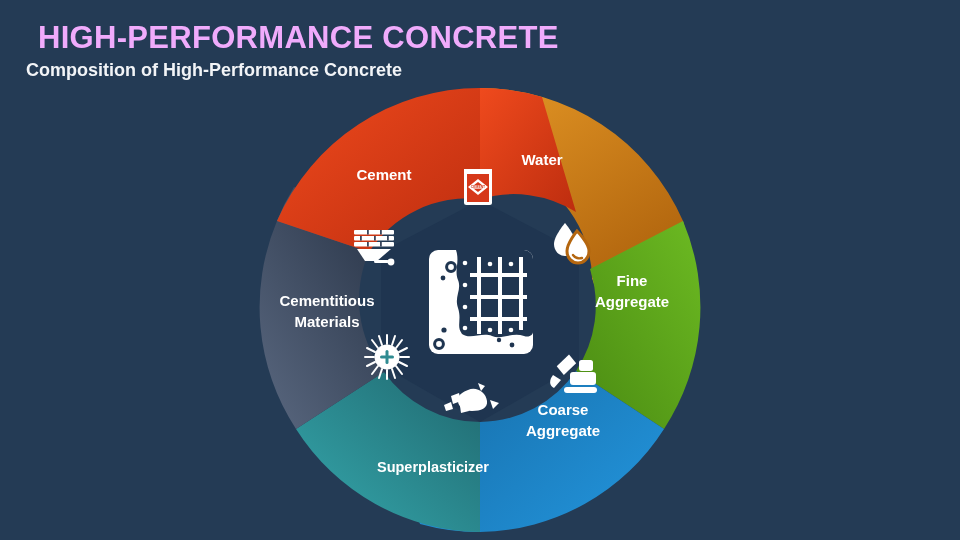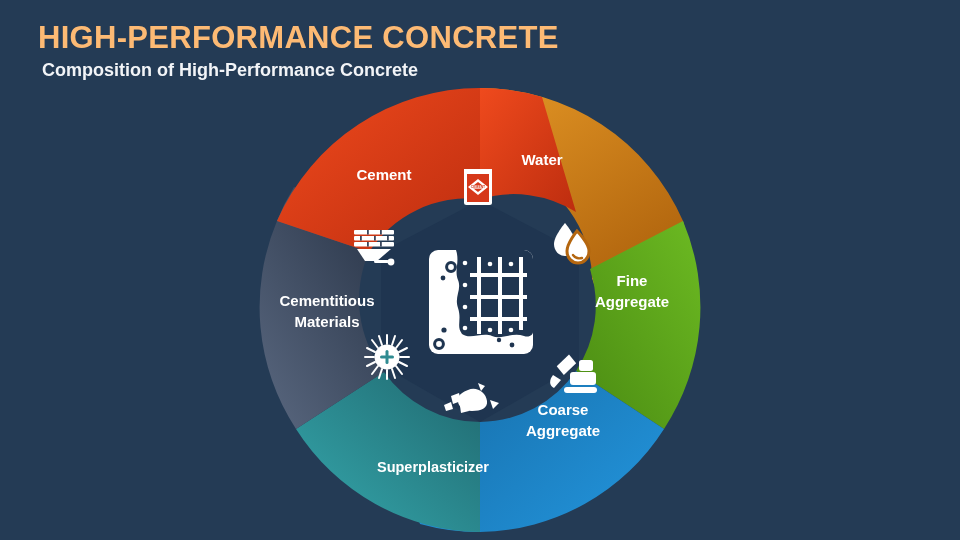--- a/index.html
+++ b/index.html
@@ -6,24 +6,24 @@
   body{
     width:960px;height:540px;overflow:hidden;position:relative;
     font-family:"Liberation Sans","DejaVu Sans",sans-serif;
     background:#243b55;color:#ffffff;
   }
   #slide{position:absolute;inset:0;background:#243b55;}
 
   #title{
     position:absolute;left:38px;top:20px;
     font-size:31px;font-weight:bold;letter-spacing:.3px;
-    color:#fdba74;white-space:nowrap;
+    color:#f0abfc;white-space:nowrap;
   }
   #subtitle{
-    position:absolute;left:42px;top:60px;
+    position:absolute;left:26px;top:60px;
     font-size:18px;font-weight:600;color:#f2f4f7;white-space:nowrap;
   }
 
   #diagram{position:absolute;left:224px;top:82px;width:512px;height:458px;}
   svg{display:block;overflow:visible;}
 
   .seg-label{
     fill:#ffffff;font-family:"Liberation Sans","DejaVu Sans",sans-serif;
     font-size:15px;font-weight:bold;text-anchor:middle;
     paint-order:stroke;

